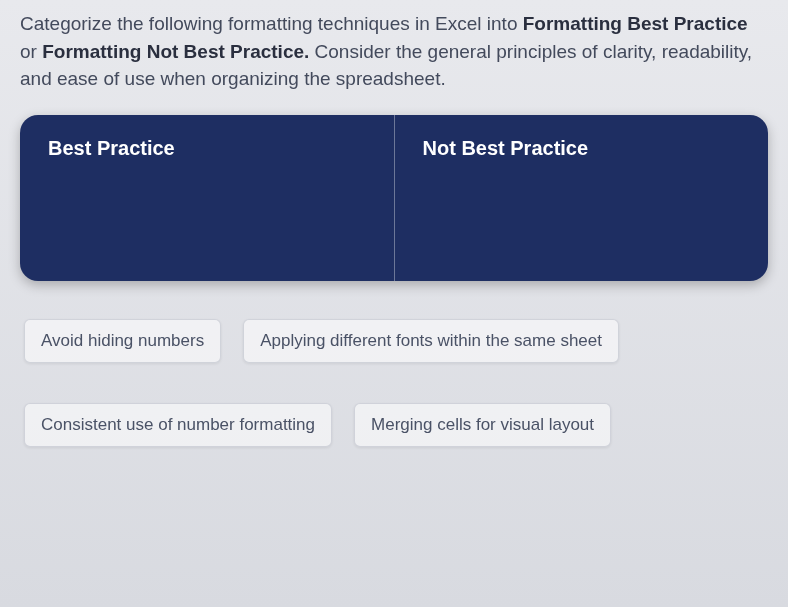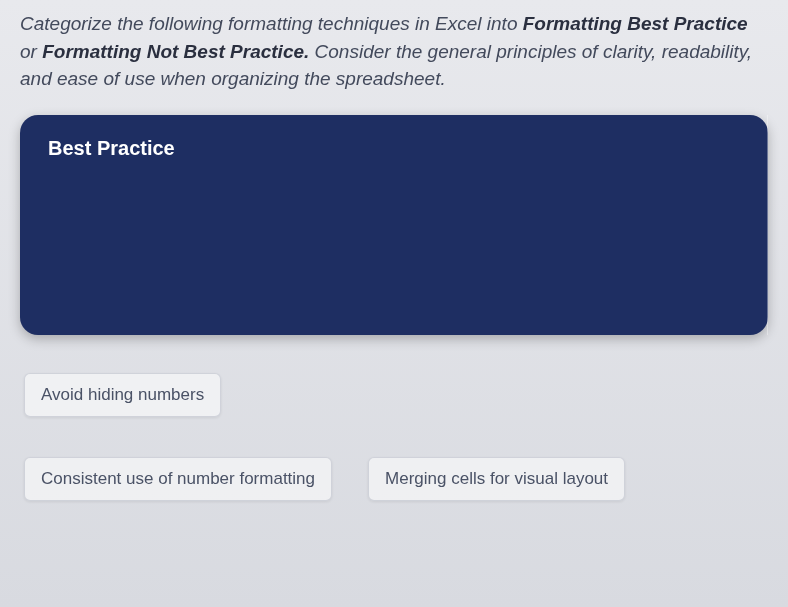--- a/index.html
+++ b/index.html
@@ -14,31 +14,30 @@
       height: 607px;
       padding: 10px 20px 20px 20px;
       color: #3a4052;
       overflow: hidden;
     }
     .instructions {
       font-size: 19px;
       line-height: 1.45;
       margin-bottom: 22px;
       color: #434a5c;
-      font-style: italic;
     }
     .instructions strong {
       font-weight: 700;
       color: #2a2f3f;
     }
     .dropzone-container {
       display: flex;
       background: #1e2e62;
       border-radius: 18px;
-      height: 220px;
+      height: 166px;
       margin-bottom: 38px;
       box-shadow: 0 4px 12px rgba(0,0,0,0.25);
     }
     .dropzone {
       flex: 1;
       padding: 22px 28px;
       position: relative;
     }
     .dropzone:first-child {
       border-right: 1px solid rgba(255,255,255,0.35);
@@ -61,39 +60,43 @@
       padding: 11px 16px;
       font-size: 17px;
       color: #4a5266;
       box-shadow: 0 1px 3px rgba(0,0,0,0.08);
       cursor: move;
       white-space: nowrap;
     }
     .row {
       display: flex;
       flex-wrap: wrap;
-      gap: 18px 36px;
+      gap: 18px 22px;
       width: 100%;
       margin-bottom: 22px;
     }
   </style>
 </head>
 <body>
 
 <div class="instructions">
   <span>Categorize the following formatting techniques in Excel into </span><strong>Formatting Best Practice</strong><span> or </span><strong>Formatting Not Best Practice.</strong><span> Consider the general principles of clarity, readability, and ease of use when organizing the spreadsheet.</span>
 </div>
 
 <div class="dropzone-container">
   <div class="dropzone">
     <div class="dropzone-label">Best Practice</div>
   </div>
+  <div class="dropzone">
+    <div class="dropzone-label">Not Best Practice</div>
+  </div>
 </div>
 
 <div class="options-area">
   <div class="row">
     <div class="option-chip">Avoid hiding numbers</div>
+    <div class="option-chip">Applying different fonts within the same sheet</div>
   </div>
   <div class="row">
     <div class="option-chip">Consistent use of number formatting</div>
     <div class="option-chip">Merging cells for visual layout</div>
   </div>
 </div>
 
 </body></html>

